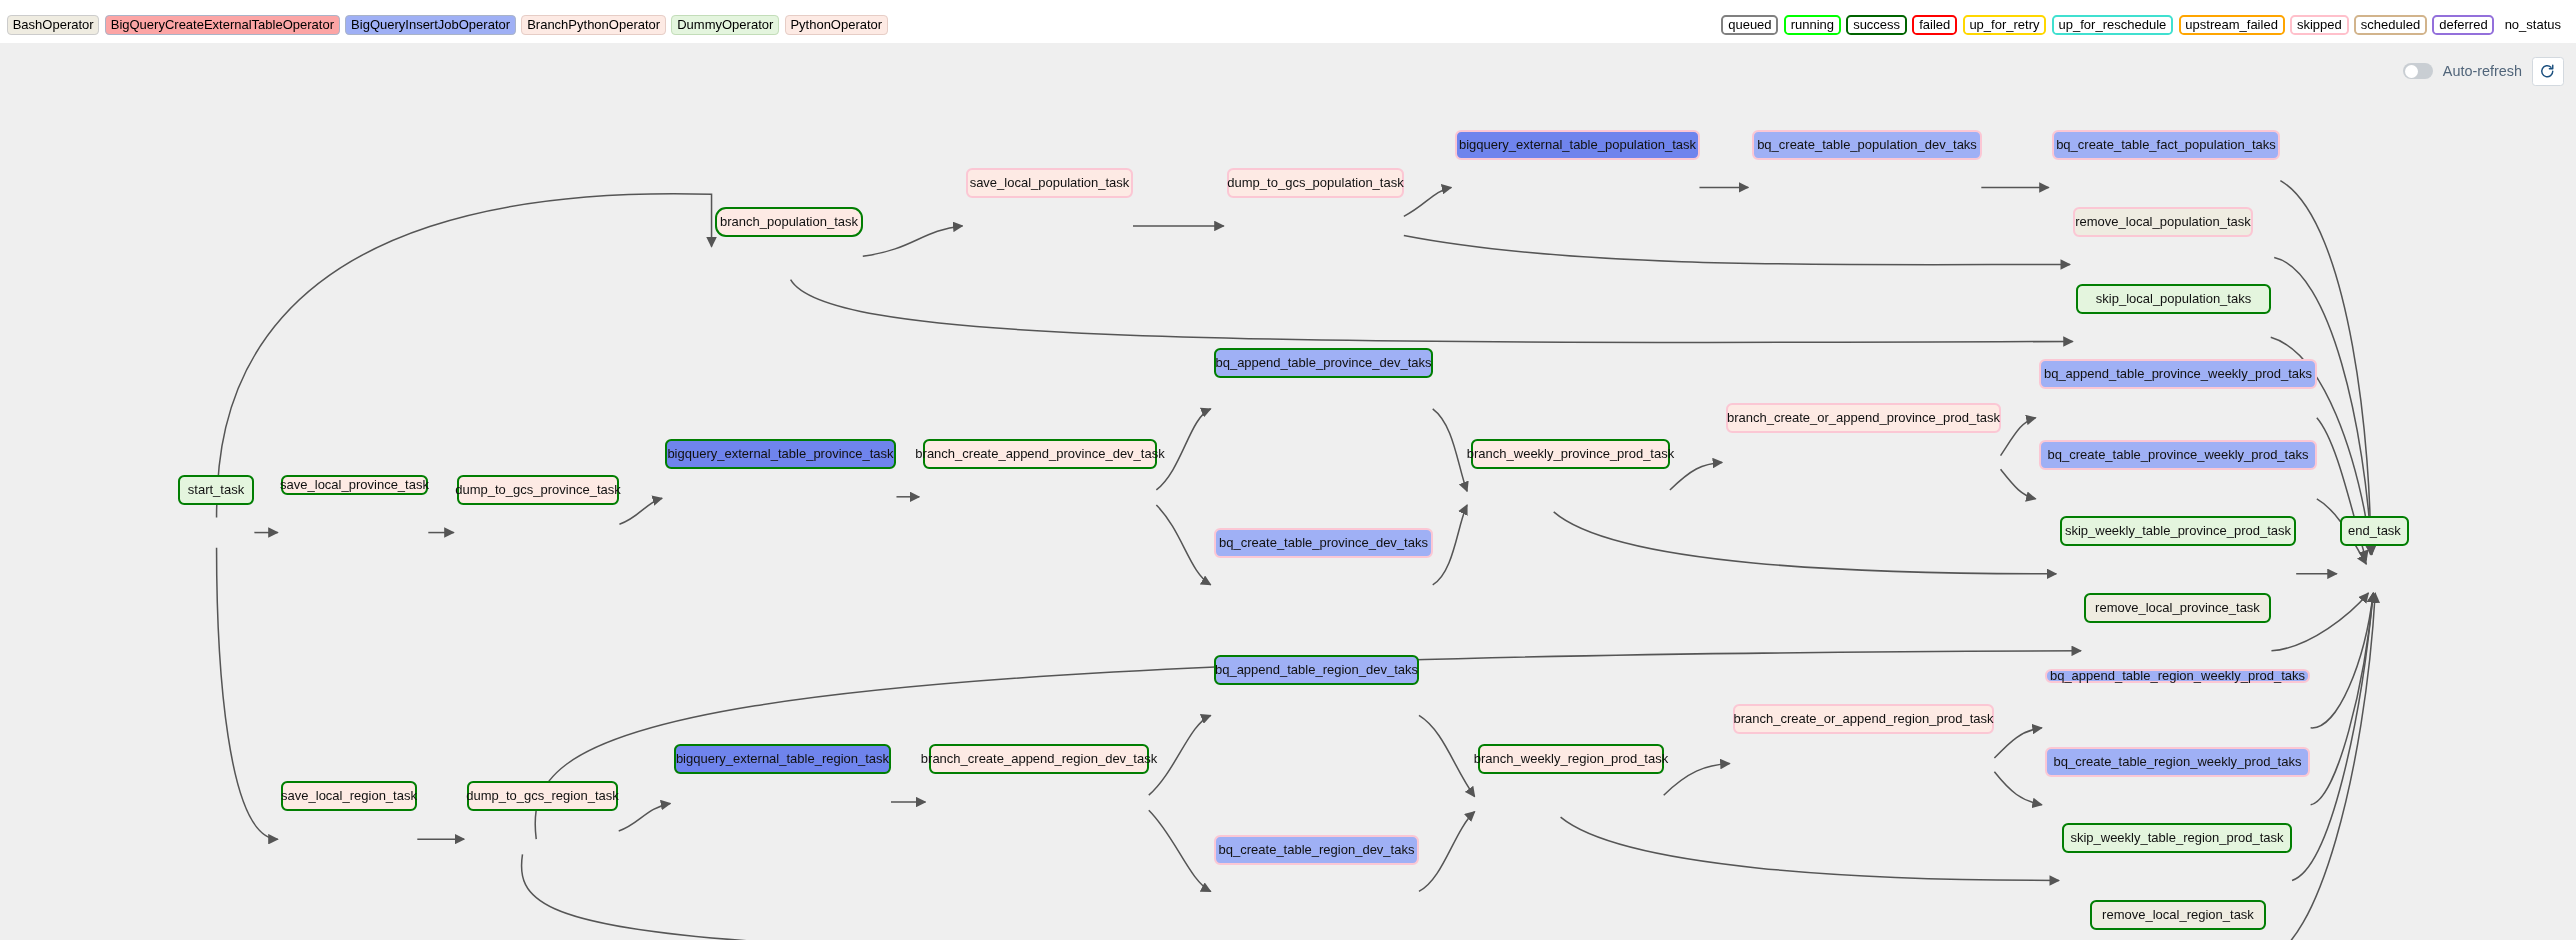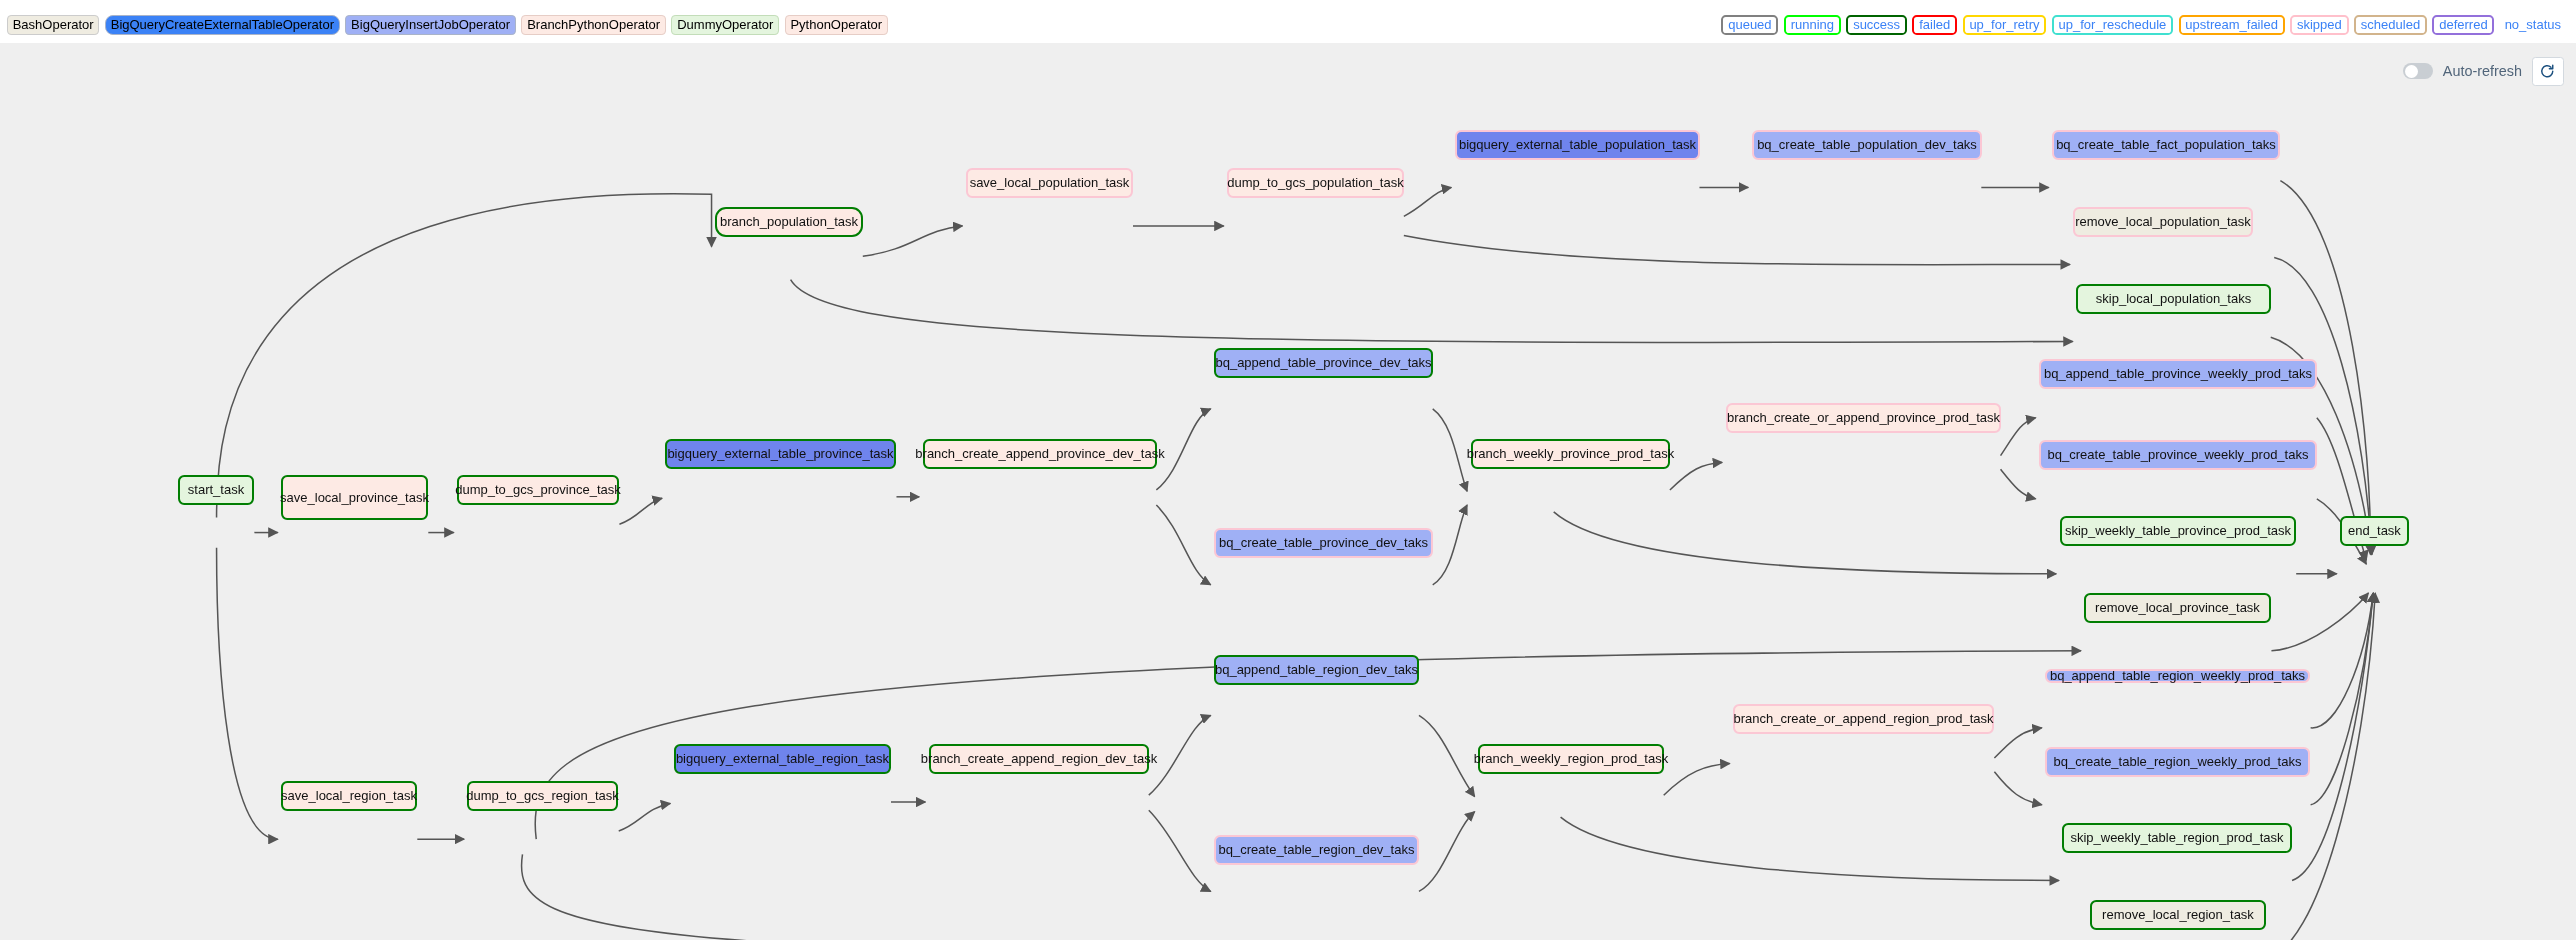--- a/index.html
+++ b/index.html
@@ -47,21 +47,21 @@
     font-family: "Liberation Sans", sans-serif;
   }
   .status-chip {
     display: inline-block;
     padding: 1.4px 4.8px 2.1px 4.8px;
     font-size: 13px;
     line-height: 13px;
     border-radius: 4.8px;
     border: 2.1px solid #cccccc;
     background: #ffffff;
-    color: #3b82f6;
+    color: #000000;
   }
   .status-chip.nostatus {
     border-color: transparent;
     background: transparent;
     padding-left: 2.7px;
   }
 
   
   #graph-canvas {
     position: absolute;
@@ -146,21 +146,21 @@
   .bd-pink  { border: 2.7px solid #fbc7d4; }
 </style>
 </head>
 <body>
 
 <div id="root">
 
   <div id="legend-bar">
     <div class="legend-group" id="operator-legend">
         <span class="legend-chip" style="background: rgb(239, 236, 225); border-color: rgb(204, 204, 204);">BashOperator</span>
-        <span class="legend-chip" style="background: #3b82f6; border-color: rgb(170, 180, 200); border-radius: 8px;">BigQueryCreateExternalTableOperator</span>
+        <span class="legend-chip" style="background: #fca5a5; border-color: rgb(170, 180, 200);">BigQueryCreateExternalTableOperator</span>
         <span class="legend-chip" style="background: rgb(159, 176, 245); border-color: rgb(170, 180, 200);">BigQueryInsertJobOperator</span>
         <span class="legend-chip" style="background: rgb(253, 234, 228); border-color: rgb(230, 205, 198);">BranchPythonOperator</span>
         <span class="legend-chip" style="background: rgb(228, 245, 222); border-color: rgb(195, 221, 185);">DummyOperator</span>
         <span class="legend-chip" style="background: rgb(253, 234, 228); border-color: rgb(230, 205, 198);">PythonOperator</span>
       </div>
     <div class="legend-group" id="status-legend">
         <span class="status-chip" style="border-color: rgb(128, 128, 128);">queued</span>
         <span class="status-chip" style="border-color: rgb(0, 255, 0);">running</span>
         <span class="status-chip" style="border-color: rgb(0, 100, 0);">success</span>
         <span class="status-chip" style="border-color: rgb(255, 0, 0);">failed</span>
@@ -241,21 +241,21 @@
         <path d="M2901,1060 C2925,1090 2940,1102 2970,1108"></path>
         <path d="M2270,1126 C2360,1200 2700,1218 2995,1218"></path>
         <path d="M760,1180 C740,1310 900,1336 3035,1330"></path>
         <path d="M3361,996 C3400,1000 3440,900 3452,800"></path>
         <path d="M3361,1108 C3400,1100 3440,930 3452,800"></path>
         <path d="M3334,1218 C3390,1200 3435,980 3452,800"></path>
         <path d="M3296,1330 C3370,1320 3440,1060 3455,800"></path>
       </g>
     </svg>
   <div class="node fill-dummy bd-green" title="DummyOperator" style="left: 178px; top: 432px; width: 76px; height: 30px;">start_task</div>
-      <div class="node fill-python bd-green" title="PythonOperator" style="left: 281px; top: 432px; width: 147px; height: 45px;">save_local_province_task</div>
+      <div class="node fill-python bd-green" title="PythonOperator" style="left: 281px; top: 432px; width: 147px; height: 20px;">save_local_province_task</div>
       <div class="node fill-python bd-green" title="PythonOperator" style="left: 457px; top: 432px; width: 162px; height: 30px;">dump_to_gcs_province_task</div>
       <div class="node fill-bqext bd-green" title="BigQueryCreateExternalTableOperator" style="left: 665px; top: 396px; width: 231px; height: 30px;">bigquery_external_table_province_task</div>
       <div class="node fill-python bd-green" title="BranchPythonOperator" style="left: 923px; top: 396px; width: 234px; height: 30px;">branch_create_append_province_dev_task</div>
       <div class="node fill-bqjob bd-green" title="BigQueryInsertJobOperator" style="left: 1214px; top: 305px; width: 219px; height: 30px;">bq_append_table_province_dev_taks</div>
       <div class="node fill-bqjob bd-pink" title="BigQueryInsertJobOperator" style="left: 1214px; top: 485px; width: 219px; height: 30px;">bq_create_table_province_dev_taks</div>
       <div class="node fill-python bd-green" title="BranchPythonOperator" style="left: 1471px; top: 396px; width: 199px; height: 30px;">branch_weekly_province_prod_task</div>
       <div class="node fill-python bd-pink" title="BranchPythonOperator" style="left: 1726px; top: 360px; width: 275px; height: 30px;">branch_create_or_append_province_prod_task</div>
       <div class="node fill-bqjob bd-pink" title="BigQueryInsertJobOperator" style="left: 2039px; top: 316px; width: 278px; height: 30px;">bq_append_table_province_weekly_prod_taks</div>
       <div class="node fill-bqjob bd-pink" title="BigQueryInsertJobOperator" style="left: 2039px; top: 397px; width: 278px; height: 30px;">bq_create_table_province_weekly_prod_taks</div>
       <div class="node fill-dummy bd-green" title="DummyOperator" style="left: 2060px; top: 473px; width: 236px; height: 30px;">skip_weekly_table_province_prod_task</div>

